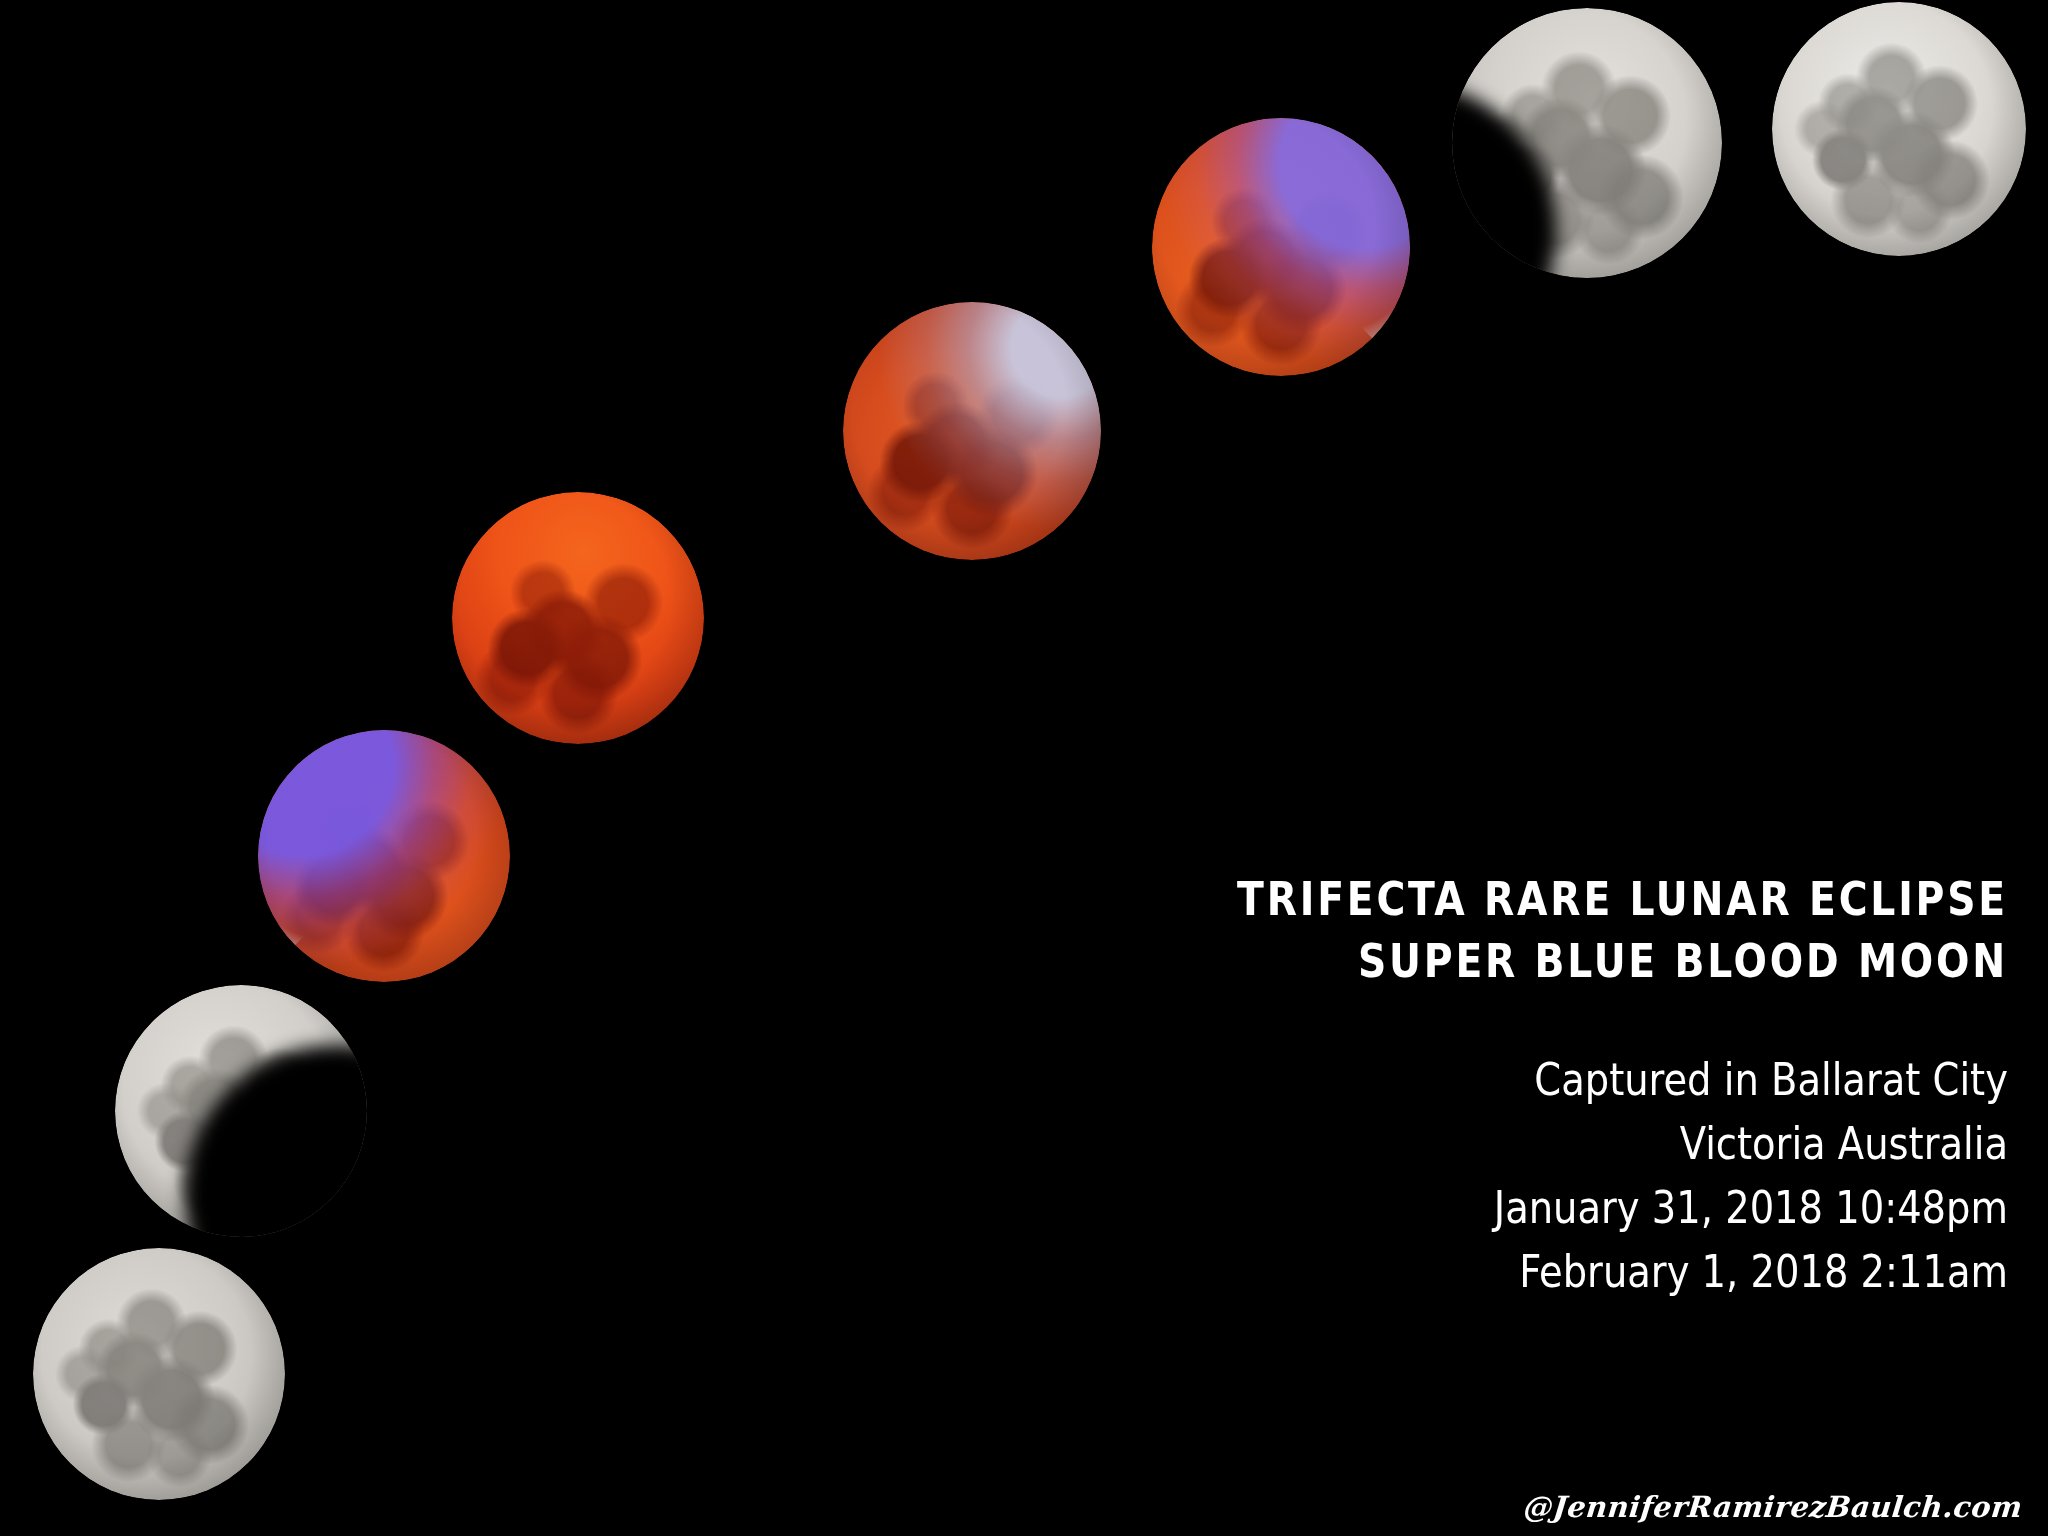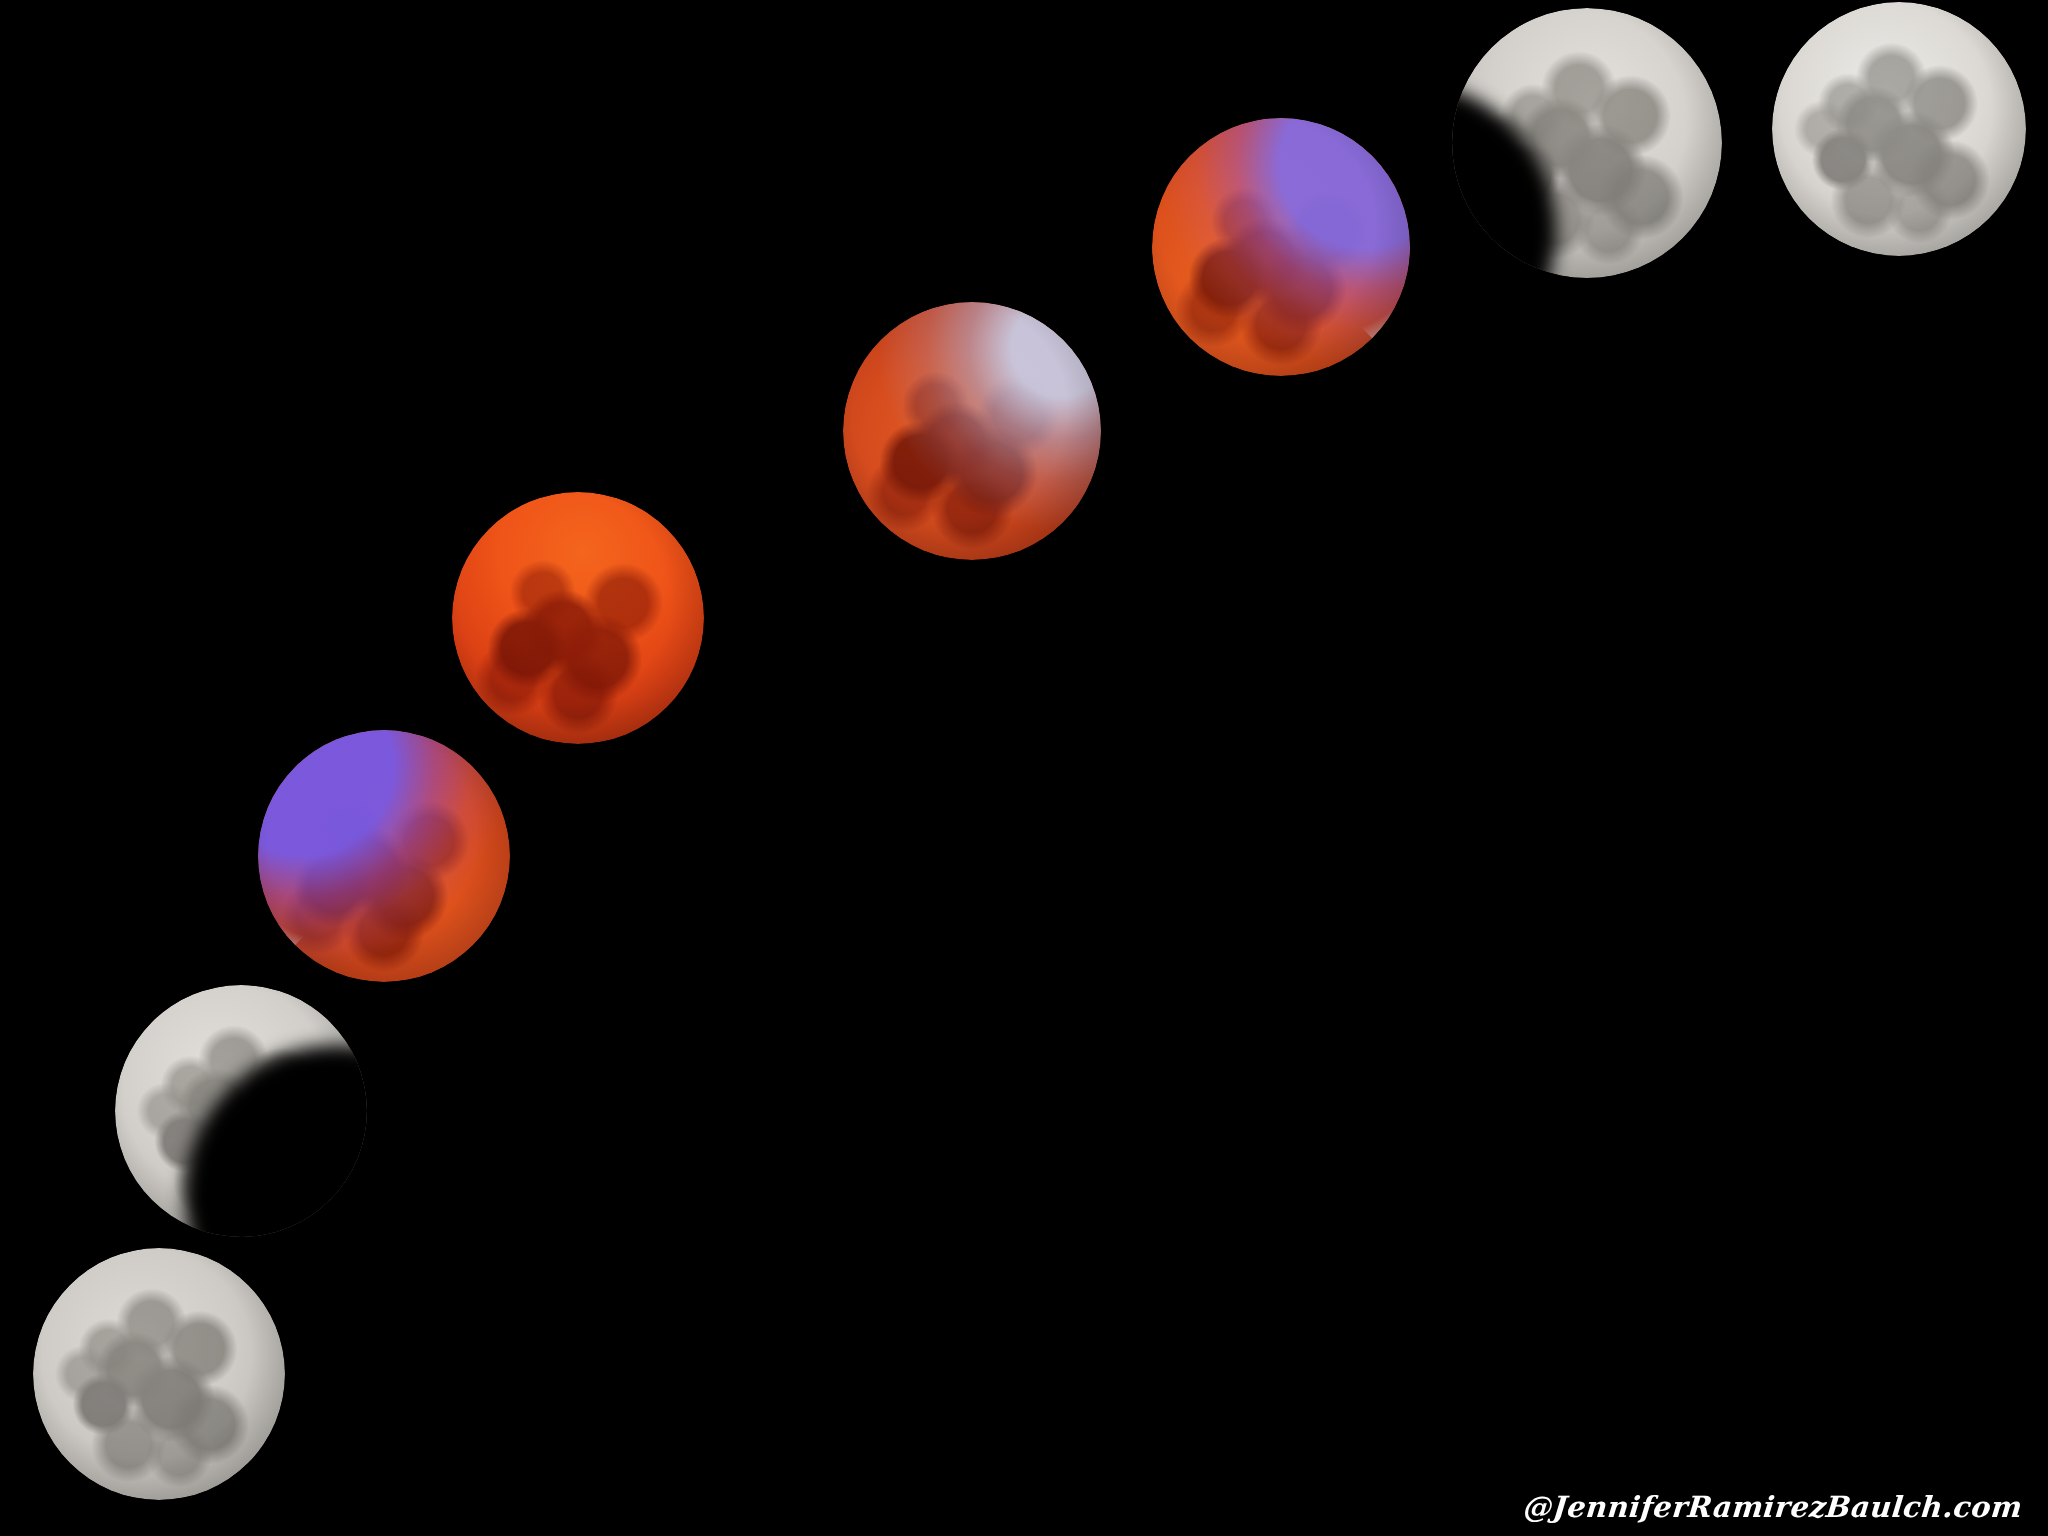--- a/index.html
+++ b/index.html
@@ -197,16 +197,25 @@
     <div class="umbra" style="left:-196px; top:74px; width:300px; height:300px;"></div>
     <div class="limb"></div>
   </div>
 
   <div class="moon" style="left:1772px; top:2px; width:254px; height:254px;">
     <div class="disc" style="background: radial-gradient(circle at 45% 36%, #ecebe7 0%, #dcd9d4 45%, #c4c1bc 80%, #a5a29d 100%);"></div>
     <div class="maria maria-grey"></div>
     <div class="limb"></div>
   </div>
 
+  <div id="caption-block" style="right:40px; top:868px;">
+    <div class="title-line">TRIFECTA RARE LUNAR ECLIPSE</div>
+    <div class="title-line">SUPER BLUE BLOOD MOON</div>
+    <div class="gap"></div>
+    <div class="info-line">Captured in Ballarat City</div>
+    <div class="info-line">Victoria Australia</div>
+    <div class="info-line">January 31, 2018 10:48pm</div>
+    <div class="info-line">February 1, 2018   2:11am</div>
+  </div>
 
   <div id="signature">@JenniferRamirezBaulch.com</div>
 
 </div>
 
 </body></html>

